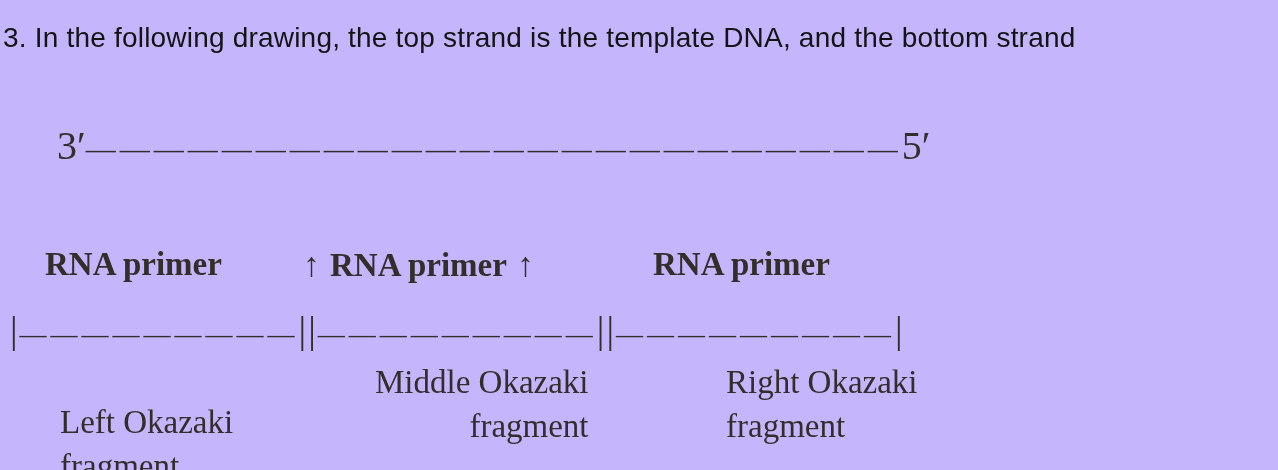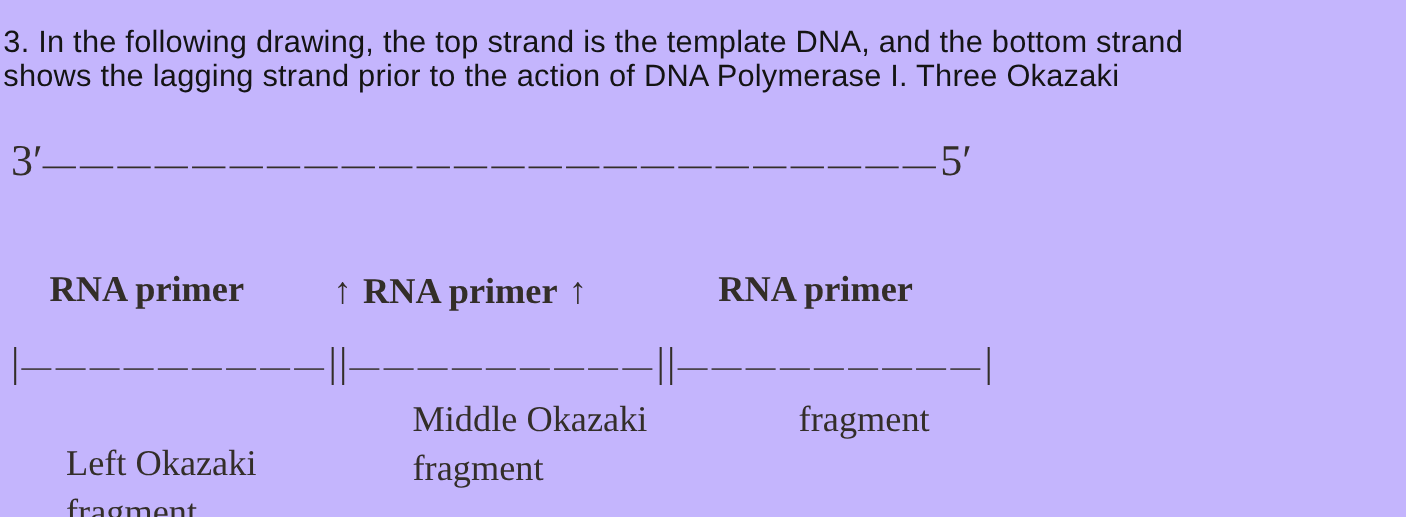--- a/index.html
+++ b/index.html
@@ -23,21 +23,21 @@
     white-space:nowrap;
   }
   
   .strand{
     position:absolute;
     left:10px;
     line-height:1;
     white-space:nowrap;
     color:#332e29;
   }
-  .strand-top{ top:126px; font-size:30px; }
+  .strand-top{ top:126px; font-size:30px;margin-left:47px; }
   .strand-bottom{ top:180px; font-size:30px; }
   .strand-end{ font-size:40px; }
   .dash-line{ letter-spacing:4px; }
   .primer{ letter-spacing:1px; }
   .gap{ letter-spacing:9px; }
   
   .primer-label{
     position:absolute;
     top:246px;
     font-size:33px;
@@ -63,31 +63,30 @@
   
   .frag-label{
     position:absolute;
     top:360px;
     font-size:33px;
     line-height:44px;
     color:#332e29;
     white-space:nowrap;
   }
   .fl-left{ left:60px;margin-top:40px; }
-  .fl-middle{ left:375px; }
+  .fl-middle{ left:375px;text-align:right; }
   .fl-right{ left:726px; }
 </style>
 </head>
 <body>
 
 <div class="page">
 
   <div class="question">
     <div>3. In the following drawing, the top strand is the template DNA, and the bottom strand</div>
-    <div>shows the lagging strand prior to the action of DNA Polymerase I. Three Okazaki</div>
   </div>
 
   <div class="strand strand-top">
     <span class="strand-end">3′</span><span class="dash-line">————————————————————————</span><span class="strand-end">5′</span>
   </div>
 
 
   <div class="primer-label pl-left">RNA primer</div>
   <div class="primer-label pl-middle">
     <span class="arrow">↑</span>
@@ -102,16 +101,17 @@
 
   <div class="frag-label fl-left">
     <div>Left Okazaki</div>
     <div>fragment</div>
   </div>
   <div class="frag-label fl-middle">
     <div>Middle Okazaki</div>
     <div>fragment</div>
   </div>
   <div class="frag-label fl-right">
+    <div>Right Okazaki</div>
     <div>fragment</div>
   </div>
 
 </div>
 
 </body></html>

